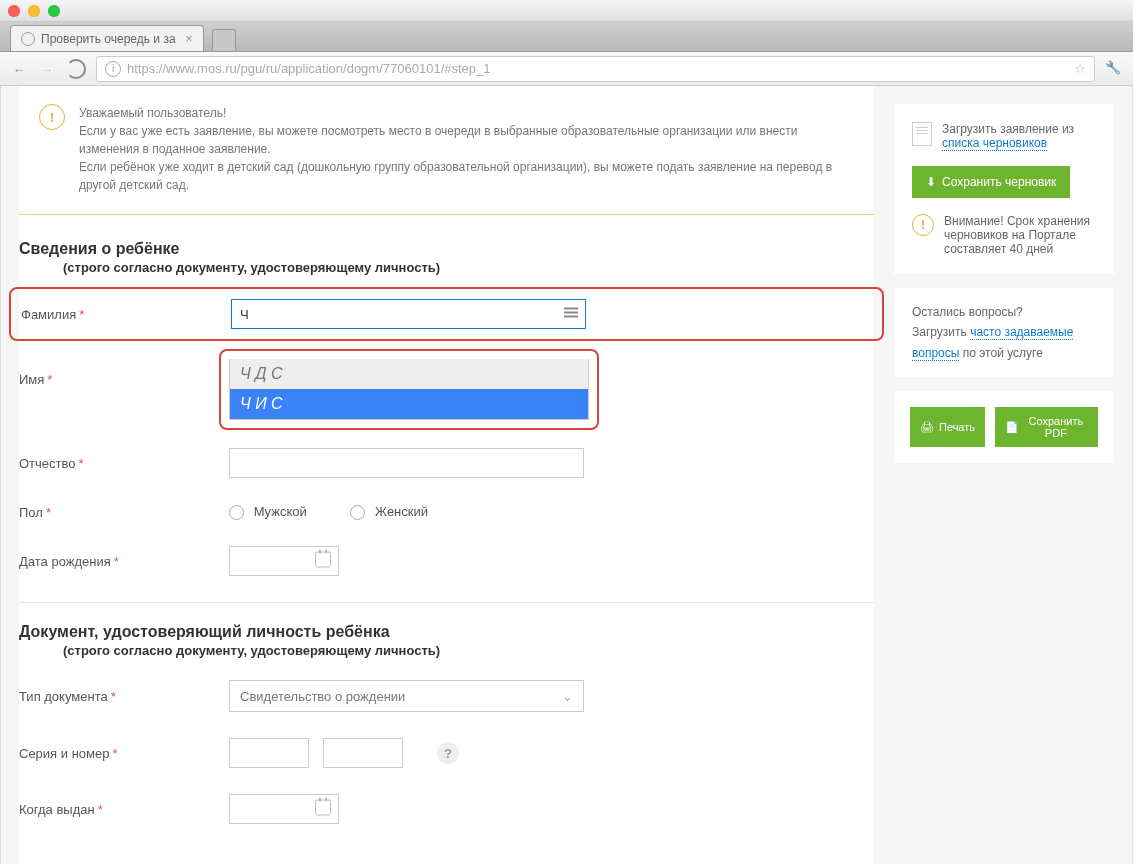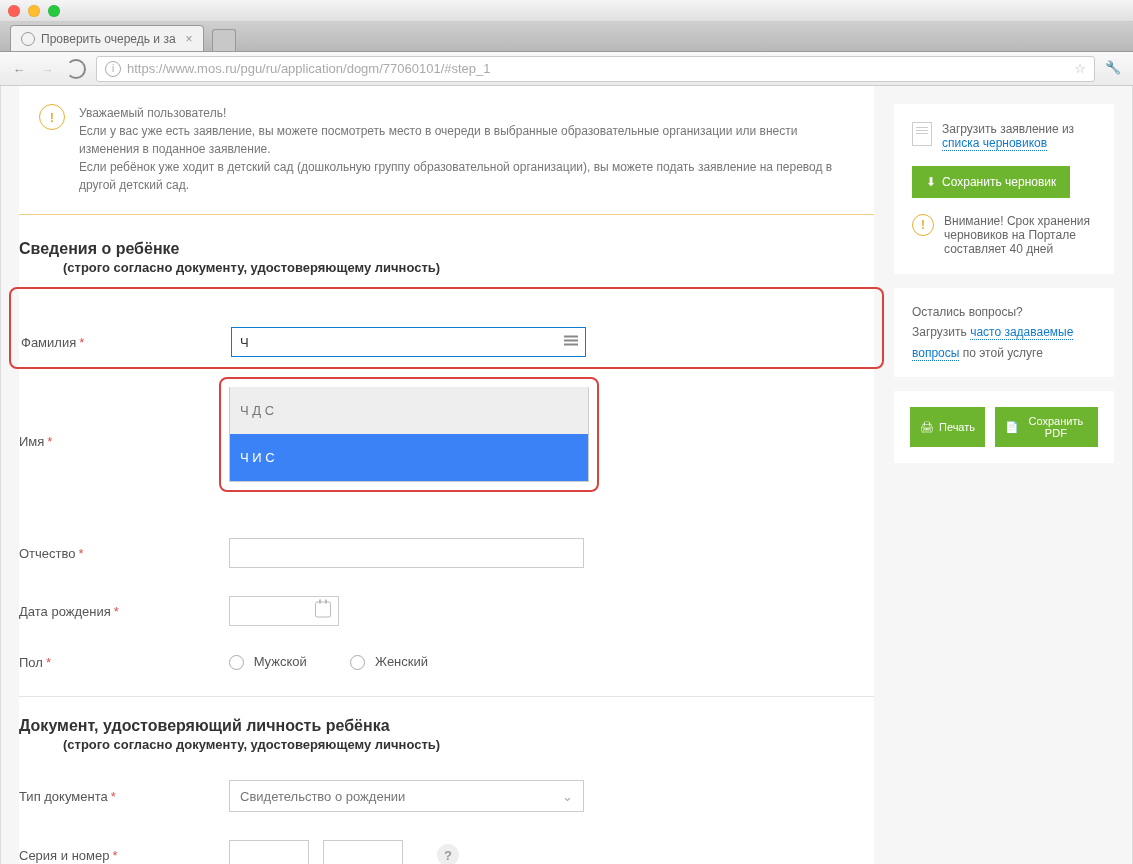--- a/index.html
+++ b/index.html
@@ -112,21 +112,20 @@
   .notice-text { color:#777; font-size:12px; line-height:1.5;}
 
   .section-title { font-weight: bold; font-size: 16px; color: #333; margin: 0 0 2px 0;}
   .section-sub { font-weight: bold; font-size: 13px; color:#333; margin-bottom: 22px; margin-left: 44px;}
 
   .form-row {
     display: flex;
     align-items: center;
     margin-bottom: 26px;
     padding: 0 0 0 0;
-    margin-top: 28px;
   }
   .form-label {
     width: 210px;
     color: #555;
     font-size: 13px;
   }
   .req { color: #d9534f; margin-left: 3px;}
   .text-input {
     width: 355px;
     height: 30px;
@@ -166,24 +165,25 @@
     margin: -8px 0 18px 200px;
     width: 380px;
     padding: 8px;
   }
   .auto-list {
     background: #fff;
     border: 1px solid #ccc;
     border-top: none;
   }
   .auto-item {
-    padding: 16px 10px;
-    font-size: 13px;
+    padding: 6px 10px;
+    font-size: 16px;
     color: #777;
     background: #eee;
+    font-style: italic;
   }
   .auto-item.selected {
     background: #3b82f6;
     color: #fff;
   }
 
   .checkbox {
     width: 16px; height: 16px; border: 1px solid #ccc; display: inline-block;
     margin-right: 10px; vertical-align: middle;
   }
@@ -325,37 +325,37 @@
 
       <div class="form-row">
         <div class="form-label">
           <span>Отчество</span><span class="req">*</span>
         </div>
         <input class="text-input" style="">
       </div>
 
       <div class="form-row">
         <div class="form-label">
-          <span>Дата рождения</span><span class="req">*</span>
-        </div>
-        <div class="input-wrap">
-          <input class="text-input date-input" style="">
-          <span class="input-icon"><span class="calendar-icon"></span></span>
-        </div>
-      </div>
-
-      <div class="form-row">
-        <div class="form-label">
           <span>Пол</span><span class="req">*</span>
         </div>
         <div>
           <span class="radio"></span>
           <span class="radio-label">Мужской</span>
           <span class="radio"></span>
           <span class="radio-label">Женский</span>
+        </div>
+      </div>
+
+      <div class="form-row">
+        <div class="form-label">
+          <span>Дата рождения</span><span class="req">*</span>
+        </div>
+        <div class="input-wrap">
+          <input class="text-input date-input" style="">
+          <span class="input-icon"><span class="calendar-icon"></span></span>
         </div>
       </div>
 
       <hr class="hr">
 
       <div class="section-title">Документ, удостоверяющий личность ребёнка</div>
       <div class="section-sub">(строго согласно документу, удостоверяющему личность)</div>
 
       <div class="form-row">
         <div class="form-label">

